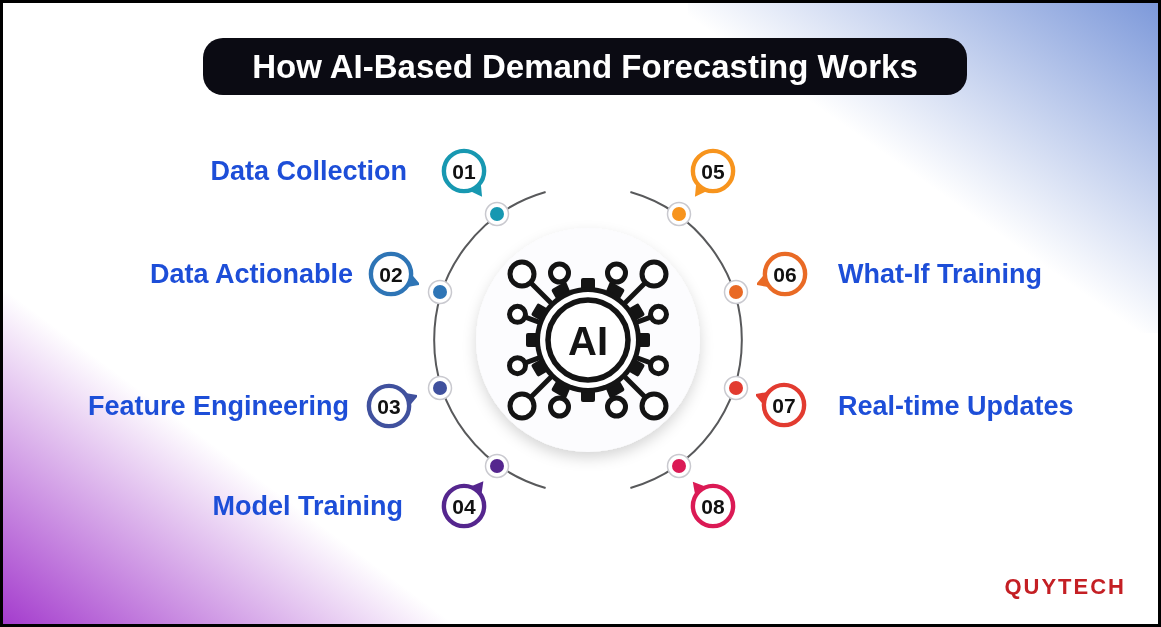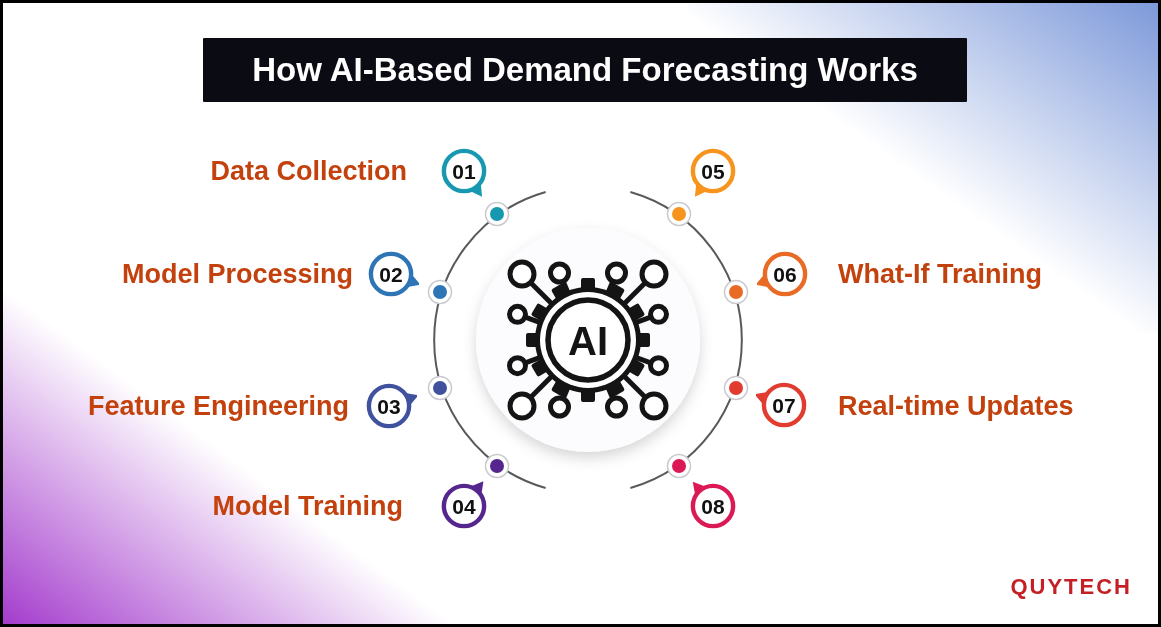--- a/index.html
+++ b/index.html
@@ -6,36 +6,36 @@
   .canvas{
     position:relative;width:1161px;height:627px;box-sizing:border-box;
     border:3px solid #000;background:#ffffff;overflow:hidden;
     font-family:"Liberation Sans", sans-serif;
   }
   .grad-tr{position:absolute;top:0;right:0;width:470px;height:330px;
     background:linear-gradient(to bottom left,#7d99da 0%,rgba(255,255,255,0) 52%);}
   .grad-bl{position:absolute;bottom:0;left:0;width:470px;height:350px;
     background:linear-gradient(to top right,#a43ccd 0%,rgba(255,255,255,0) 48%);}
   .title{
-    position:absolute;left:200px;top:35px;width:764px;height:64px;
-    background:#0b0b13;border-radius:1px;display:flex;align-items:center;justify-content:center;
+    position:absolute;left:200px;top:35px;width:764px;height:57px;
+    background:#0b0b13;border-radius:20px;display:flex;align-items:center;justify-content:center;
     color:#ffffff;font-size:33px;font-weight:bold;white-space:nowrap;
   }
   .diagram{position:absolute;left:0;top:0;}
   .step-label{
-    position:absolute;color:#c2410c;font-weight:bold;font-size:27px;line-height:44px;
+    position:absolute;color:#1d4ed8;font-weight:bold;font-size:27px;line-height:44px;
     white-space:nowrap;
   }
   .badge{position:absolute;width:56px;height:56px;}
   .b1{left:433px;top:140px}.b2{left:360px;top:243px}.b3{left:358px;top:375px}.b4{left:433px;top:475px}
   .b5{left:682px;top:140px}.b6{left:754px;top:243px}.b7{left:753px;top:374px}.b8{left:682px;top:475px}
   .l1{right:751px;top:146px}.l2{right:805px;top:249px}.l3{right:809px;top:381px}.l4{right:755px;top:481px}
   .r1{left:770px;top:146px}.r2{left:835px;top:249px}.r3{left:835px;top:381px}.r4{left:770px;top:485px}
   .logo{
-    position:absolute;right:26px;bottom:24px;font-size:22px;font-weight:bold;
+    position:absolute;right:32px;bottom:24px;font-size:22px;font-weight:bold;
     letter-spacing:2px;color:#c41f24;
   }
   .badge text{font-family:"Liberation Sans",sans-serif;font-weight:bold;}
   .ai-text{font-family:"Liberation Sans",sans-serif;font-weight:bold;}
 </style>
 </head>
 <body>
 
 <div class="canvas">
 
@@ -138,21 +138,21 @@
         </g>
         <circle r="53" fill="#141414"></circle>
         <circle r="48" fill="#ffffff"></circle>
         <circle r="40" fill="#ffffff" stroke="#141414" stroke-width="5.5"></circle>
         <text class="ai-text" x="0" y="1" font-size="40" fill="#141414" text-anchor="middle" dominant-baseline="central">AI</text>
       </g>
     </g>
   </svg>
 
   <div class="step-label l1">Data Collection</div>
-  <div class="step-label l2">Model Processing</div>
+  <div class="step-label l2">Data Actionable</div>
   <div class="step-label l3">Feature Engineering</div>
   <div class="step-label l4">Model Training</div>
 
   <div class="step-label r2">What-If Training</div>
   <div class="step-label r3">Real-time Updates</div>
 
   <svg class="badge b1" viewBox="-32 -32 64 64">
     <polygon points="6,-17 36,0 6,17" transform="rotate(55)" fill="#1798b1"></polygon>
     <circle r="23" fill="#ffffff" stroke-width="5" stroke="#1798b1"></circle>
     <text x="0" y="0.5" font-size="24" fill="#111111" text-anchor="middle" dominant-baseline="central">01</text>

